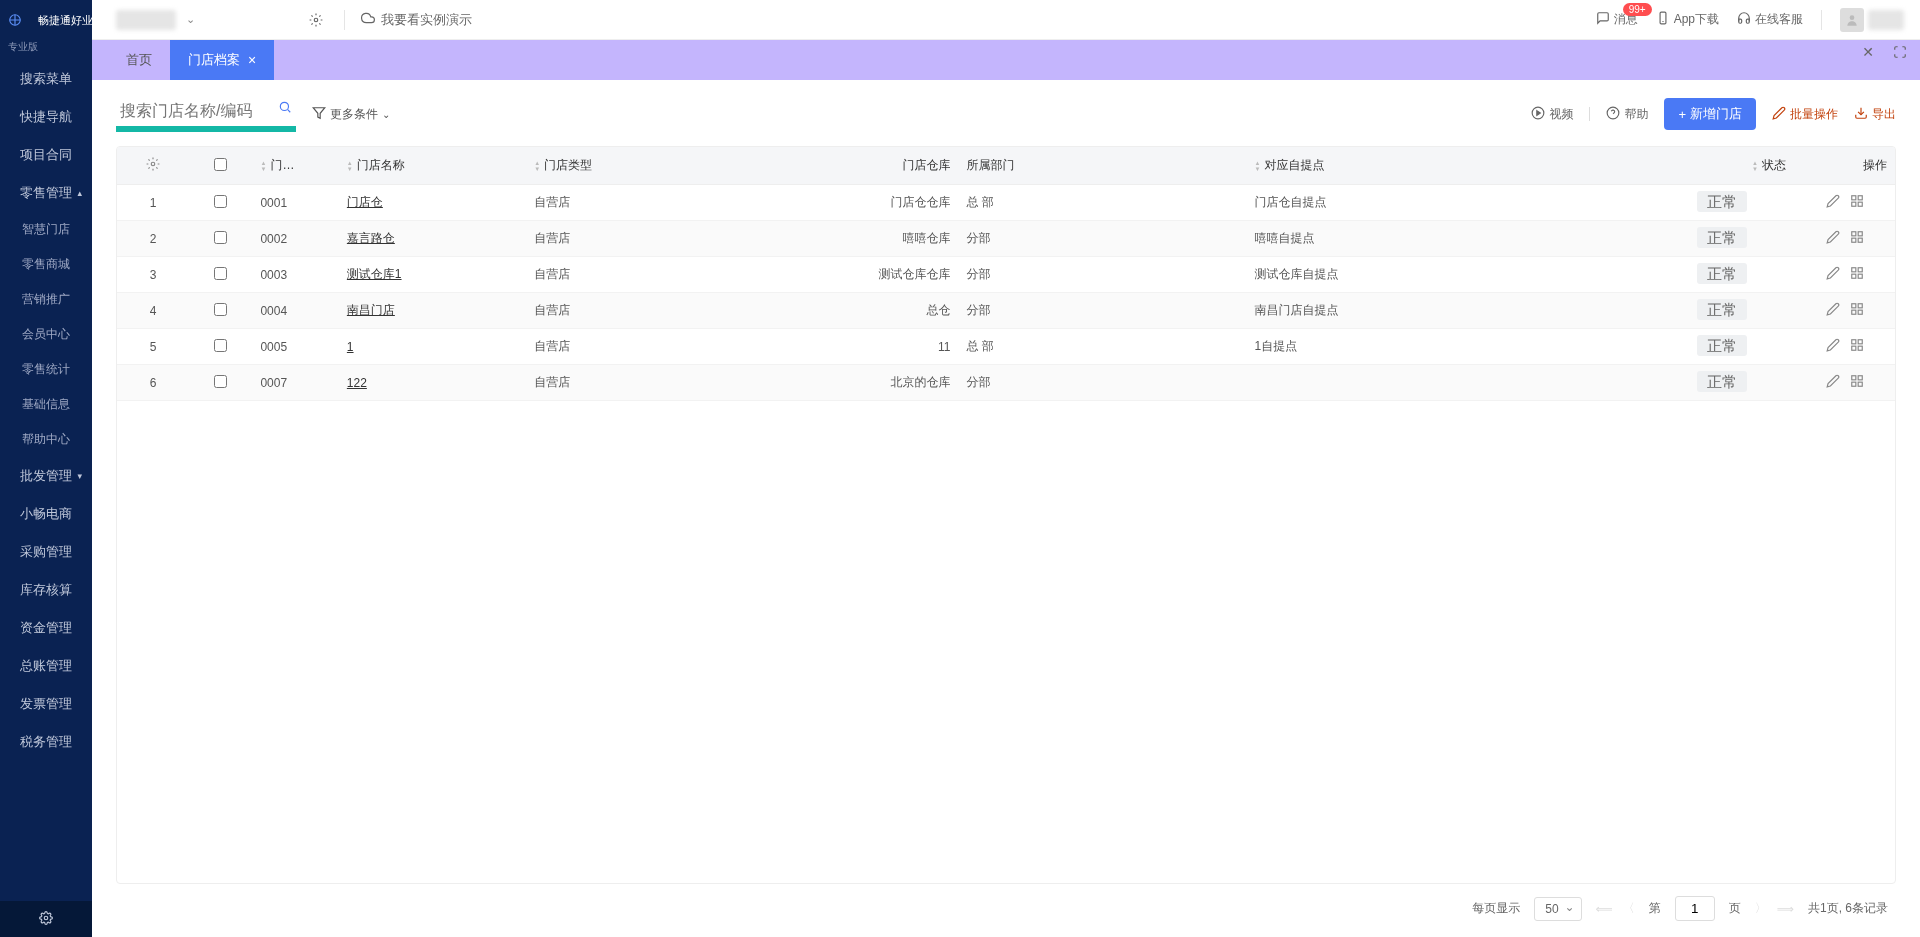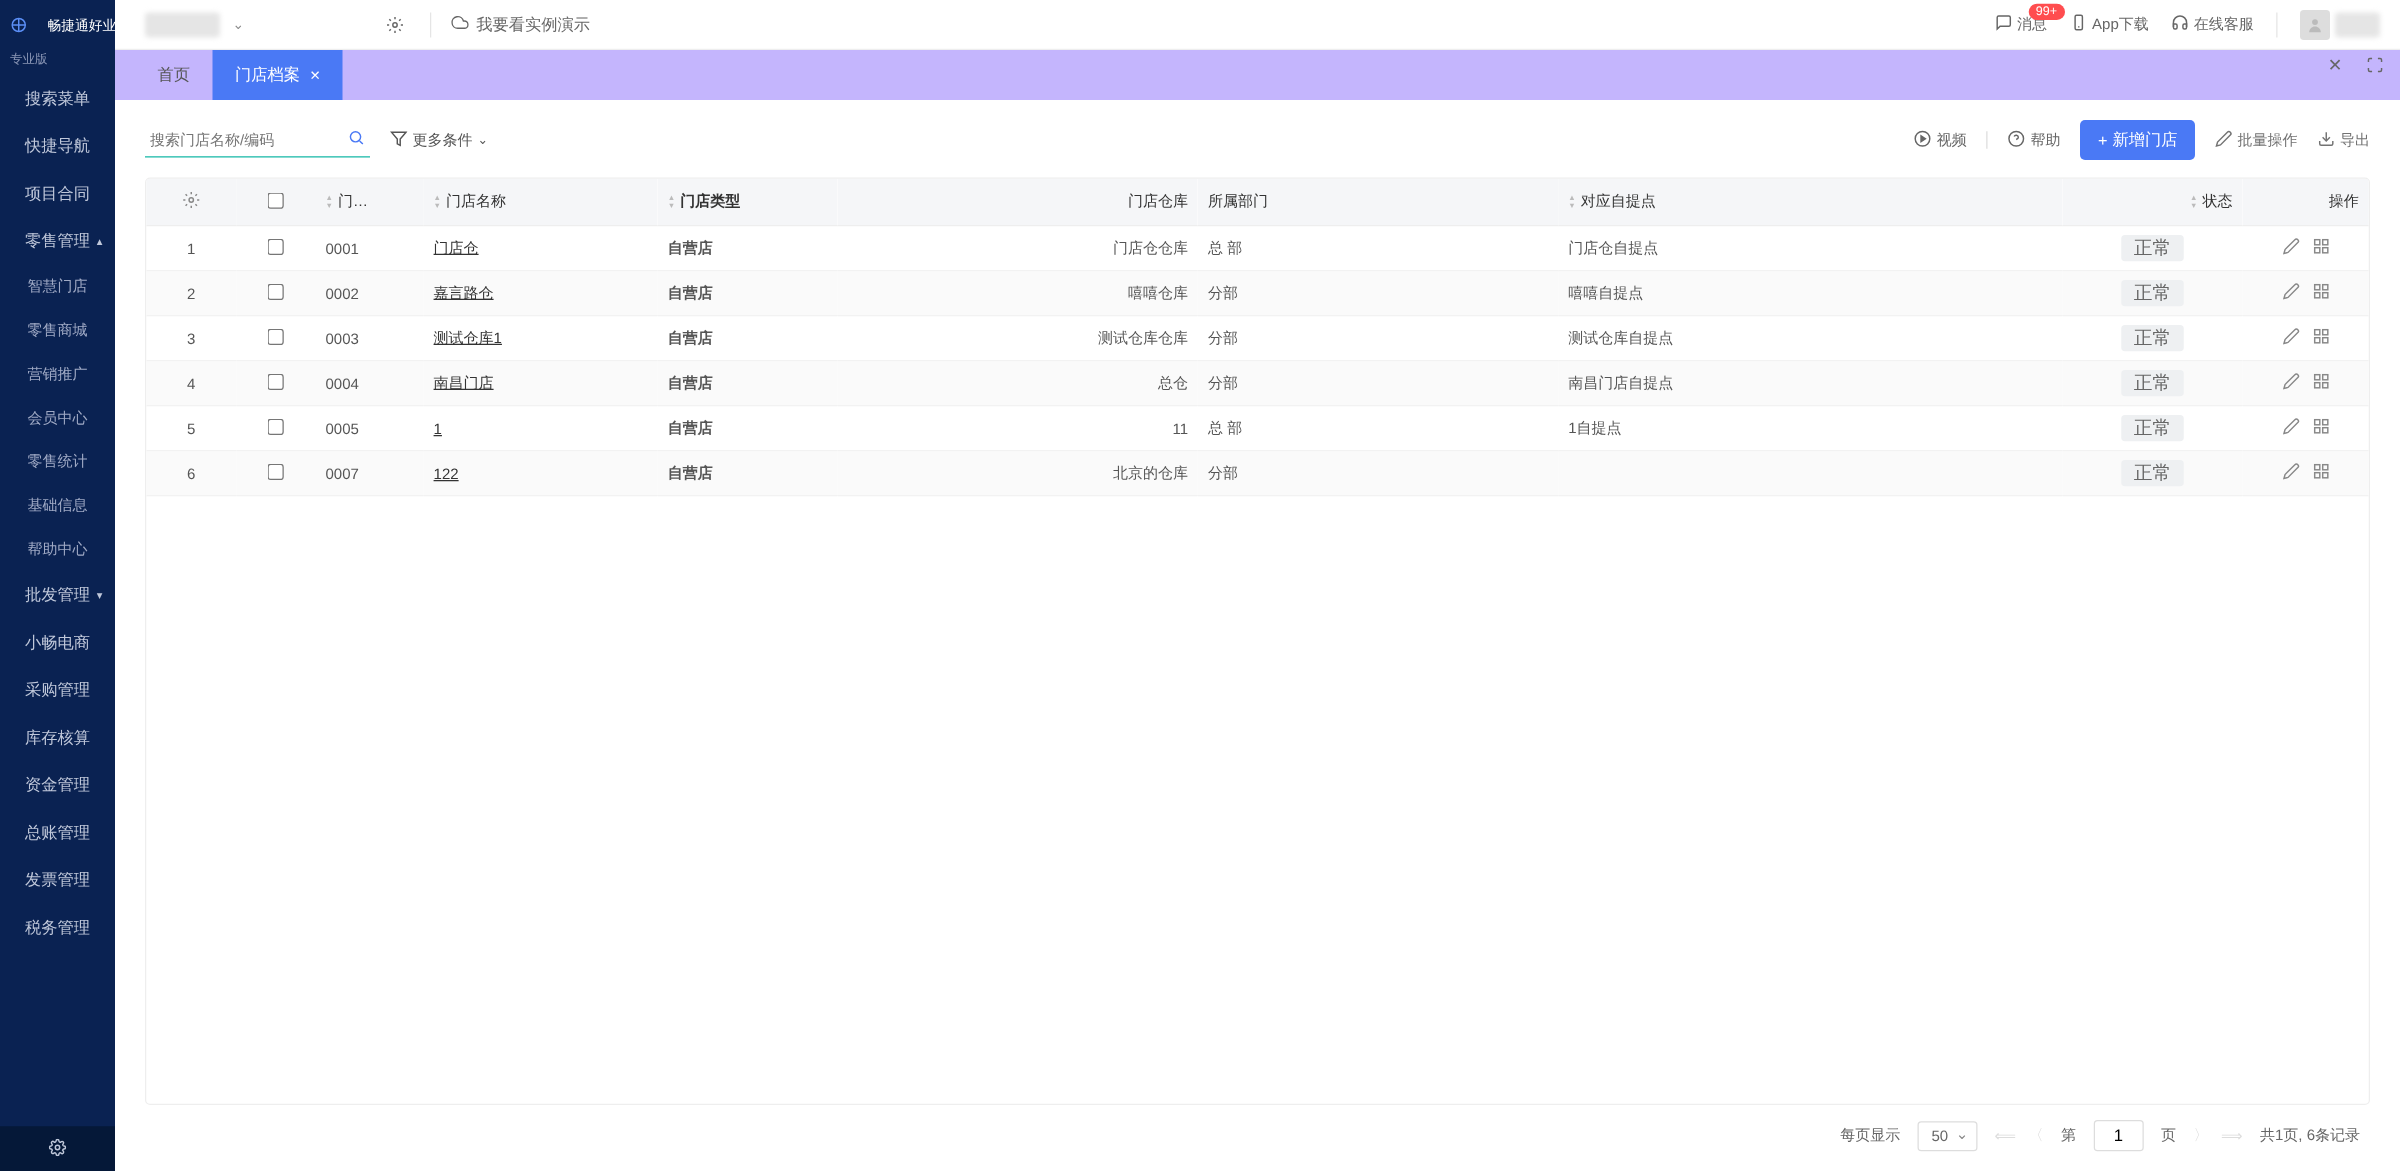--- a/index.html
+++ b/index.html
@@ -46,41 +46,41 @@
 .tab-close { font-size: 14px; cursor: pointer; }
 .tabbar-right { position: absolute; right: 8px; display: flex; gap: 8px; align-items: center; }
 .tabbar-icon { width: 24px; height: 24px; display: flex; align-items: center; justify-content: center; color: #666; cursor: pointer; font-size: 14px; }
 
 
 .content { flex: 1; padding: 16px 24px; display: flex; flex-direction: column; overflow: hidden; }
 
 
 .toolbar { display: flex; align-items: center; margin-bottom: 14px; gap: 16px; }
 .search-box { position: relative; width: 180px; }
-.search-input { width: 100%; border: none; border-bottom: 1px solid #14b8a6; padding: 6px 28px 6px 4px; font-size: 12px; outline: none; }
+.search-input { width: 100%; border: none; border-bottom: 6px solid #14b8a6; padding: 6px 28px 6px 4px; font-size: 16px; outline: none; }
 .search-icon { position: absolute; right: 4px; top: 4px; color: #4a79f5; cursor: pointer; }
 .more-filter { display: flex; align-items: center; gap: 4px; color: #555; font-size: 12px; cursor: pointer; }
 .toolbar-spacer { flex: 1; }
 .toolbar-link { display: flex; align-items: center; gap: 4px; color: #666; font-size: 12px; cursor: pointer; }
 .toolbar-divider { width: 1px; height: 14px; background: #ddd; }
 .btn-primary { background: #4a79f5; color: #fff; border: none; padding: 7px 14px; border-radius: 4px; font-size: 13px; cursor: pointer; display: flex; align-items: center; gap: 4px; }
-.btn-text { display: flex; align-items: center; gap: 4px; color: #737373; font-size: 12px; cursor: pointer; }
+.btn-text { display: flex; align-items: center; gap: 4px; color: #c2410c; font-size: 12px; cursor: pointer; }
 
 
 .table-wrap { flex: 1; overflow: auto; border: 1px solid #eee; border-radius: 4px; }
 table { width: 100%; border-collapse: collapse; font-size: 12px; }
 thead th { background: #f5f6f8; padding: 10px 8px; text-align: left; font-weight: normal; color: #333; border-bottom: 1px solid #eee; position: sticky; top: 0; }
 tbody td { padding: 8px 8px; border-bottom: 1px solid #f2f2f2; color: #555; }
 tbody tr:nth-child(even) { background: #fafafa; }
 .sort-icon { display: inline-flex; flex-direction: column; font-size: 6px; line-height: 6px; color: #bbb; margin-right: 4px; vertical-align: middle; }
 .col-idx { width: 50px; text-align: center; }
 .col-chk { width: 44px; text-align: center; }
 .col-code { width: 60px; }
 .col-name { width: 130px; }
-.col-type { width: 100px; font-weight: bold; }
+.col-type { width: 100px; }
 .col-wh { width: 200px; text-align: right; }
 .col-dept { width: 200px; }
 .col-pick { width: 280px; }
 .col-status { width: 100px; text-align: center; }
 .col-op { width: 70px; text-align: center; }
 .link-cell { color: #333; text-decoration: underline; cursor: pointer; }
 .status-tag { background: #eef0f2; color: #666; padding: 2px 10px; border-radius: 3px; font-size: 15px; }
 .row-ops { display: flex; gap: 10px; justify-content: center; color: #888; }
 .row-ops span { cursor: pointer; }
 th.col-op, th.col-status { text-align: right; }

